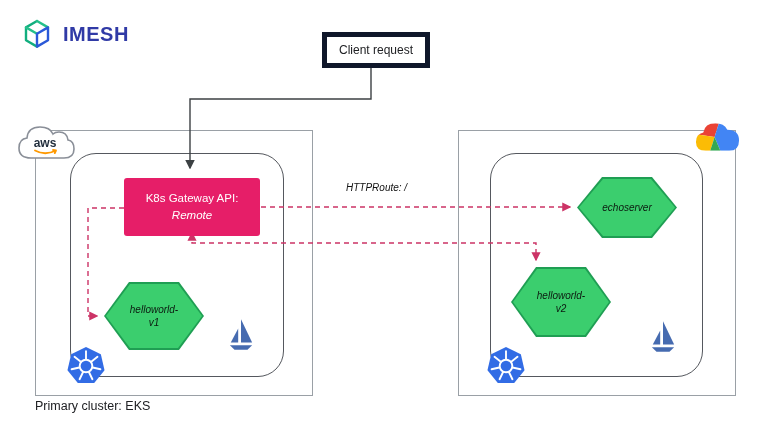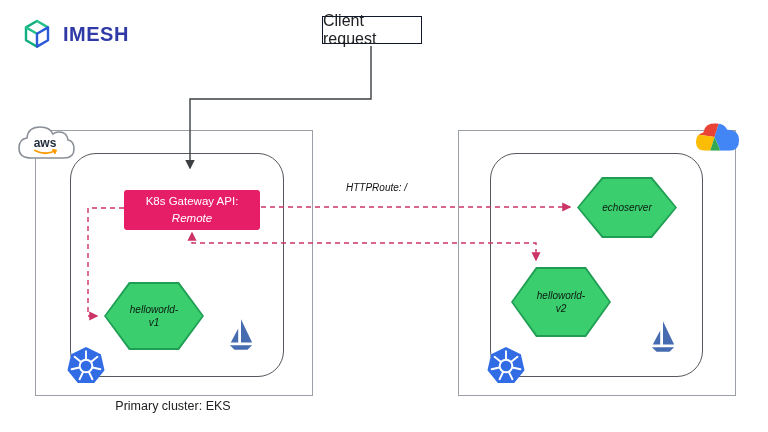--- a/index.html
+++ b/index.html
@@ -5,30 +5,30 @@
   html,body{margin:0;padding:0;background:#fff;}
   #stage{
     position:relative;width:768px;height:432px;background:#ffffff;
     font-family:"Liberation Sans",sans-serif;color:#202124;overflow:hidden;
   }
   .abs{position:absolute;}
   
   .logo{left:22px;top:18px;display:flex;align-items:center;gap:11px;z-index:6;}
   .logo-text{font-size:20px;font-weight:800;color:#303AA6;letter-spacing:.5px;}
   
-  .client-box{left:322px;top:16px;width:98px;height:26px;border:1px solid #0f172a;
-    display:flex;align-items:center;justify-content:center;font-size:16px;background:#fff;z-index:4;}
+  .client-box{left:322px;top:32px;width:98px;height:26px;border:5px solid #0f172a;
+    display:flex;align-items:center;justify-content:center;font-size:12px;background:#fff;z-index:4;}
   
   .outer-rect{border:1px solid #9aa0a6;background:transparent;z-index:1;}
   .inner-rect{border:1.6px solid #55585e;border-radius:26px;background:transparent;z-index:1;}
-  .cluster-label{top:399px;text-align:center;font-size:12.5px;color:#202124;z-index:4;}
+  .cluster-label{top:399px;text-align:left;font-size:12.5px;color:#202124;z-index:4;}
   
-  .gateway{left:124px;top:178px;width:136px;height:40px;background:#E61E68;border-radius:3px;
+  .gateway{left:124px;top:178px;width:136px;height:58px;background:#E61E68;border-radius:3px;
     display:flex;flex-direction:column;align-items:center;justify-content:center;
-    color:#fff;font-size:11.5px;line-height:1.45;z-index:3;margin-top:12px;}
+    color:#fff;font-size:11.5px;line-height:1.45;z-index:3;}
   .gateway .sub{font-style:italic;}
   
   .hex{z-index:3;clip-path:polygon(25% 0,75% 0,100% 50%,75% 100%,25% 100%,0 50%);background:#1f9e53;}
   .hex-fill{position:absolute;inset:2px;clip-path:polygon(25% 0,75% 0,100% 50%,75% 100%,25% 100%,0 50%);background:#3BCE6E;}
   .hex-label{position:relative;z-index:2;width:100%;height:100%;display:flex;flex-direction:column;
     align-items:center;justify-content:center;font-style:italic;font-size:10px;color:#0c1a10;text-align:center;line-height:1.3;}
   .hex-label span{display:block;}
   
   .route-label{font-style:italic;font-size:10px;color:#111;z-index:4;}
   

